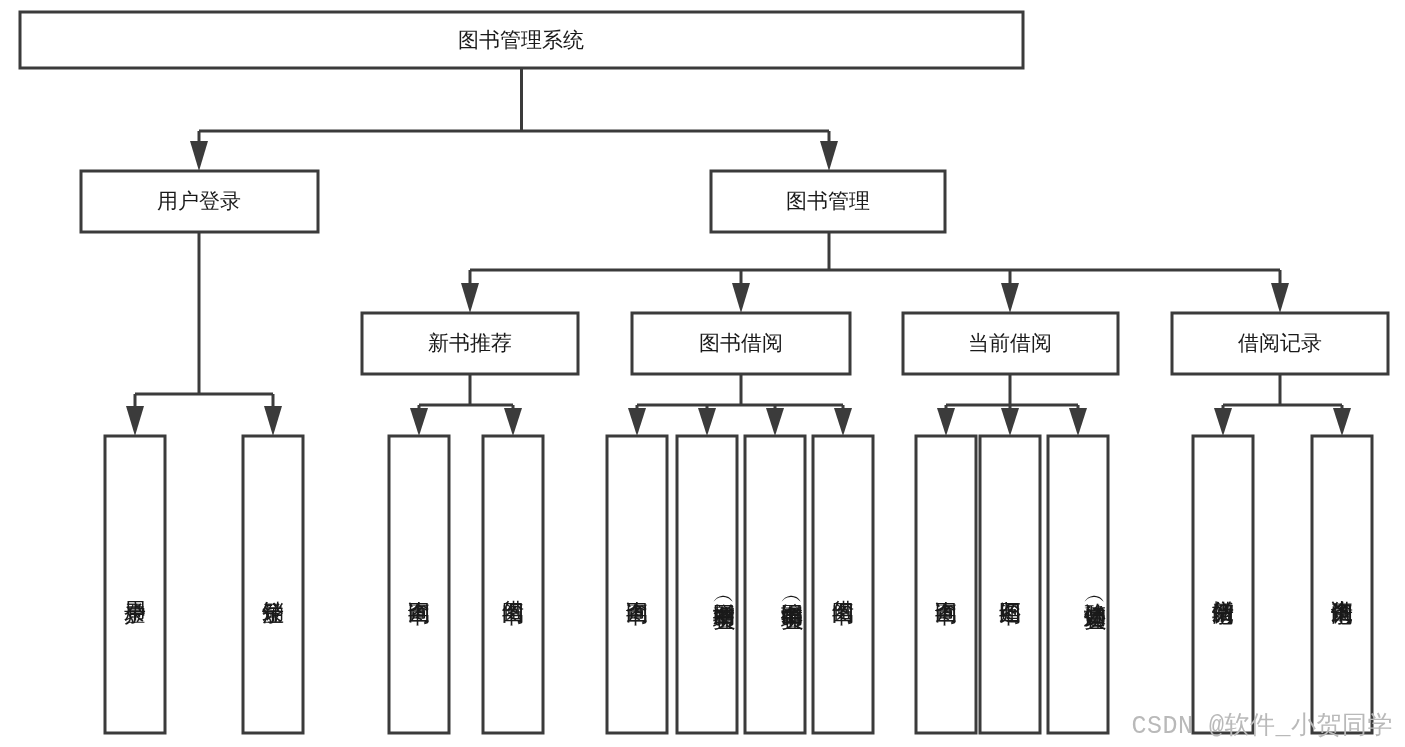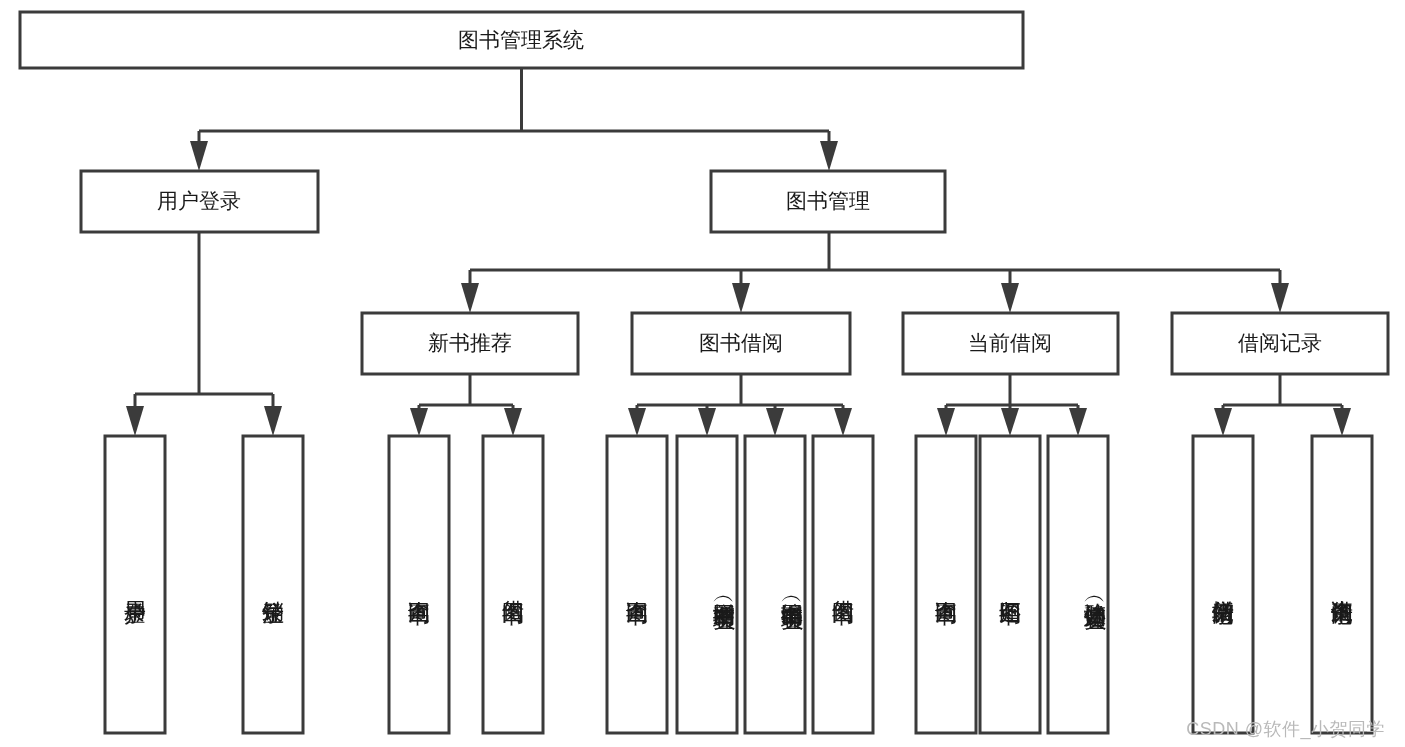--- a/index.html
+++ b/index.html
@@ -57,24 +57,24 @@
     line-height: 1.18;
     color: #1a1a1a;
     writing-mode: vertical-rl;
     text-orientation: upright;
     white-space: nowrap;
     letter-spacing: 1px;
     pointer-events: none;
   }
   .watermark {
     position: absolute;
-    right: 20px;
+    right: 12px;
     bottom: 6px;
-    font-family: Liberation Sans, sans-serif;
-    font-size: 18px;
+    font-family: Liberation Mono, monospace;
+    font-size: 25px;
     color: #b9b9b9;
     white-space: nowrap;
     letter-spacing: 0.5px;
   }
 </style>
 </head>
 <body>
 
 <div id="diagram-root">
 

